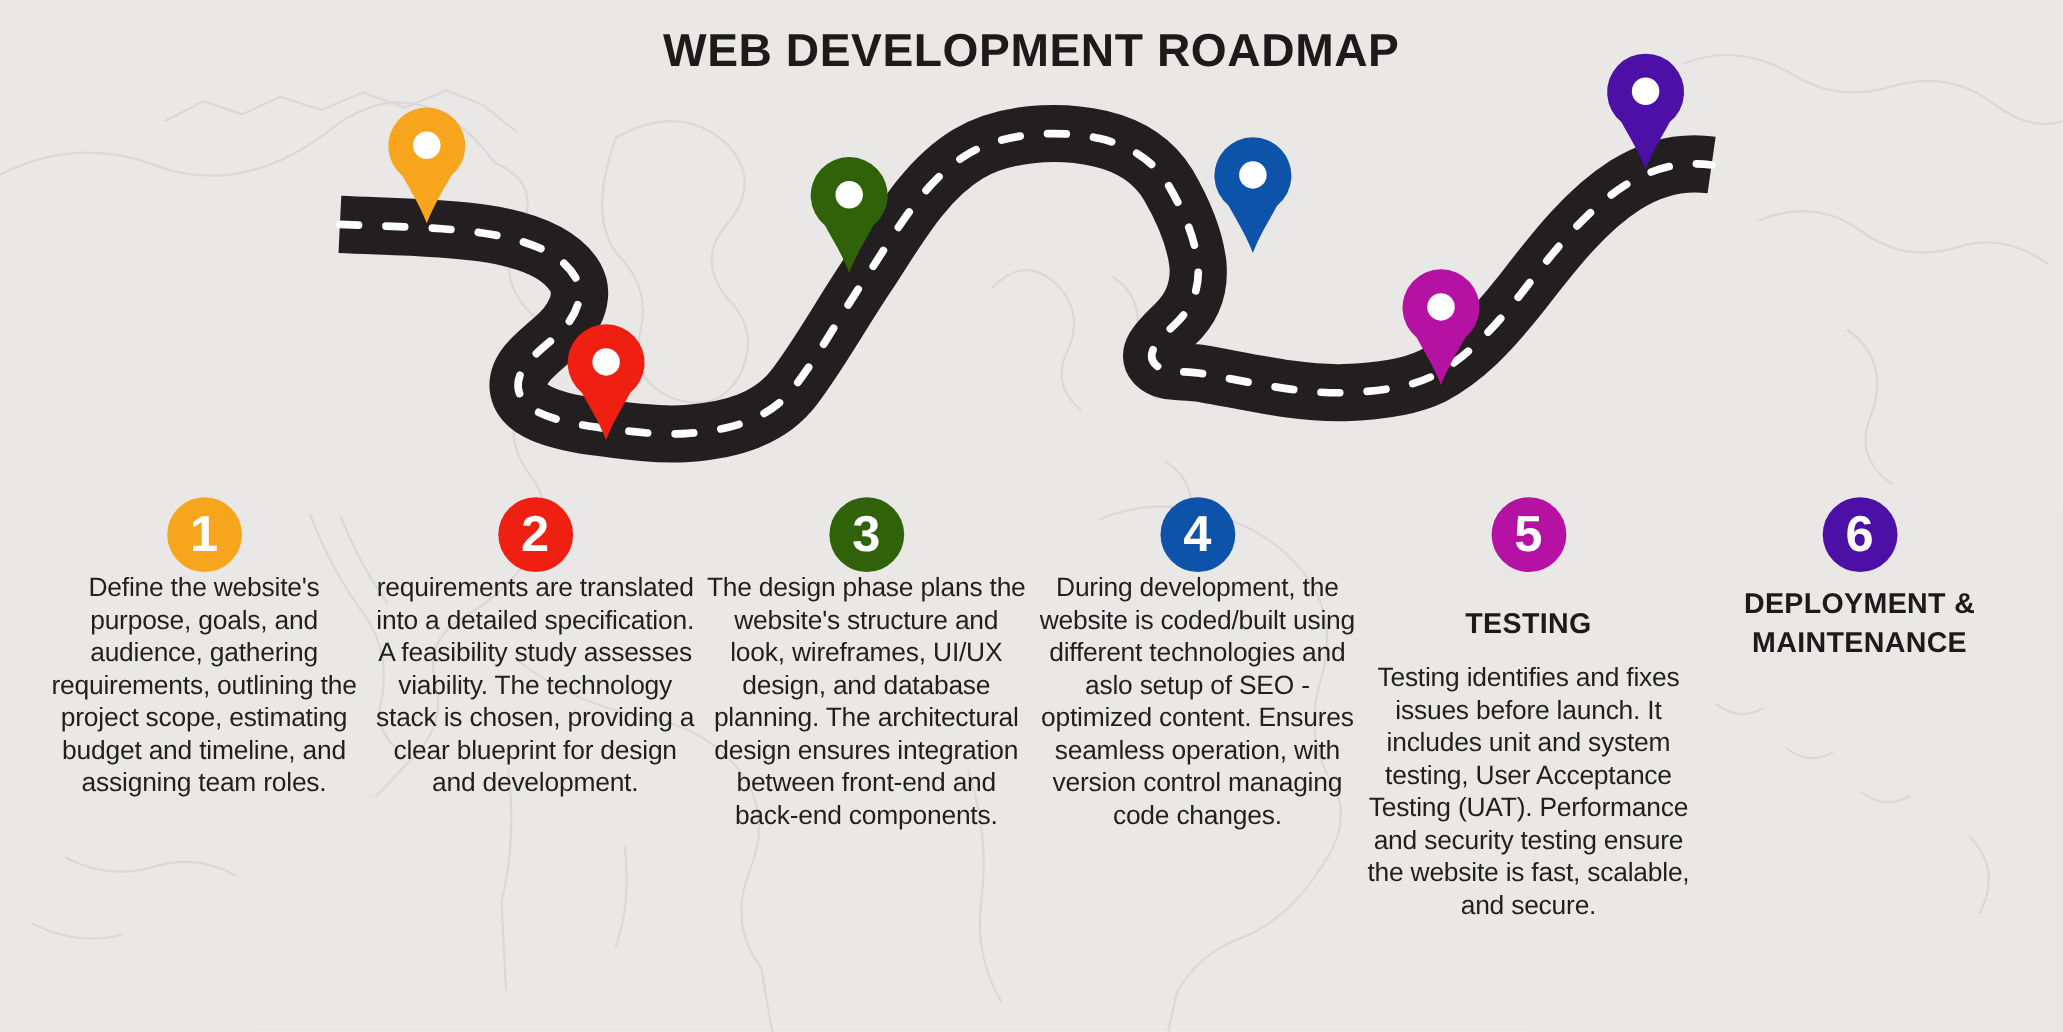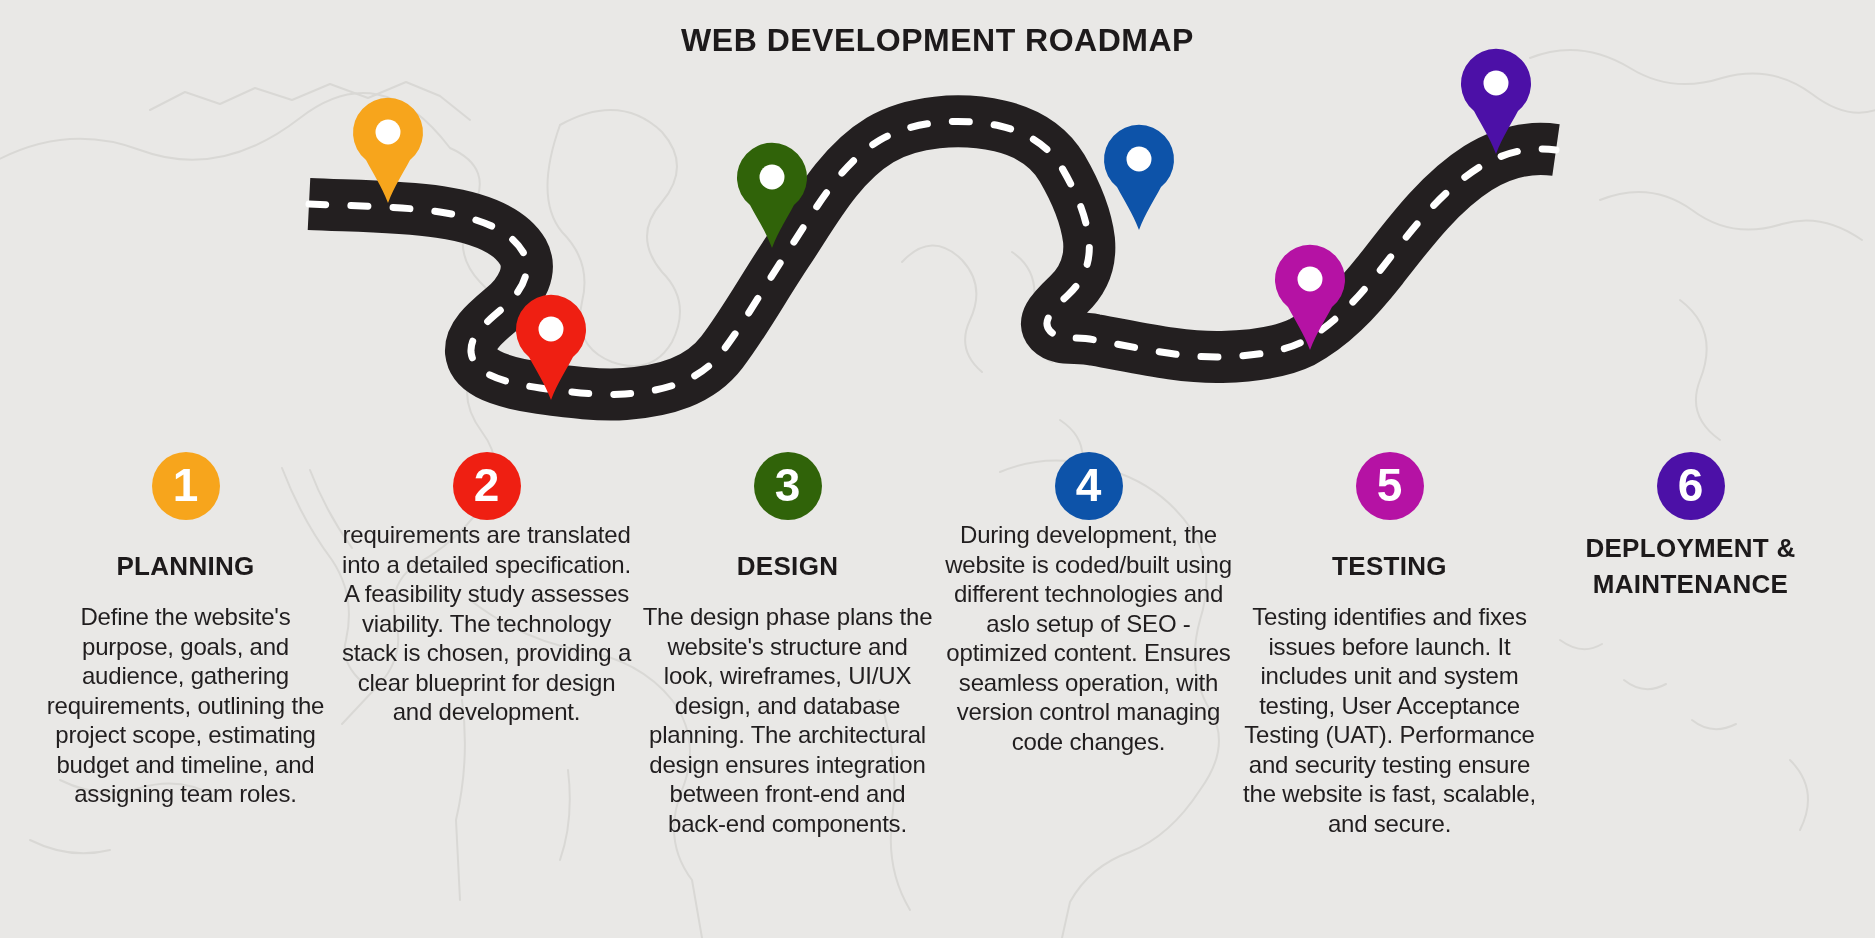--- a/index.html
+++ b/index.html
@@ -12,21 +12,21 @@
   }
   .art{position:absolute;left:0;top:0;width:1875px;height:938px;}
   .map-line{fill:none;stroke:var(--map-outline,#d9d8d5);stroke-width:2;stroke-linejoin:round;stroke-linecap:round;}
   .road-body{fill:none;stroke:var(--road,#231f20);stroke-width:52;stroke-linejoin:round;stroke-linecap:butt;}
   .road-dash{fill:none;stroke:var(--road-dash,#ffffff);stroke-width:7;stroke-linecap:round;stroke-dasharray:17 25;}
   .pin-hole{fill:#ffffff;}
 
   .page-title{
     position:absolute;left:0;top:22px;width:100%;
     margin:0;text-align:center;
-    font-size:32px;font-weight:bold;letter-spacing:.5px;
+    font-size:42px;font-weight:bold;letter-spacing:.5px;
     color:var(--heading,#1d1a1b);
   }
   .steps{
     position:absolute;left:35px;top:452px;width:1806px;
     display:flex;
   }
   .step{
     width:301px;
     display:flex;flex-direction:column;align-items:center;
     text-align:center;
@@ -143,36 +143,34 @@
   </svg>
 
   <h1 class="page-title">WEB DEVELOPMENT ROADMAP</h1>
 
   <div class="steps">
 
     <div class="step">
       <div class="badge" style="background: rgb(247, 165, 28);">
         <span>1</span>
       </div>
-      <h2 class="step-title">PLANNING</h2>
       <p class="step-desc">Define the website's purpose, goals, and audience, gathering requirements, outlining the project scope, estimating budget and timeline, and assigning team roles.</p>
     </div>
 
     <div class="step">
       <div class="badge" style="background: rgb(239, 31, 18);">
         <span>2</span>
       </div>
       <p class="step-desc">requirements are translated into a detailed specification. A feasibility study assesses viability. The technology stack is chosen, providing a clear blueprint for design and development.</p>
     </div>
 
     <div class="step">
       <div class="badge" style="background: rgb(48, 99, 9);">
         <span>3</span>
       </div>
-      <h2 class="step-title">DESIGN</h2>
       <p class="step-desc">The design phase plans the website's structure and look, wireframes, UI/UX design, and database planning. The architectural design ensures integration between front-end and back-end components.</p>
     </div>
 
     <div class="step">
       <div class="badge" style="background: rgb(13, 83, 169);">
         <span>4</span>
       </div>
       <p class="step-desc">During development, the website is coded/built using different technologies and aslo setup of SEO -optimized content. Ensures seamless operation, with version control managing code changes.</p>
     </div>
 

